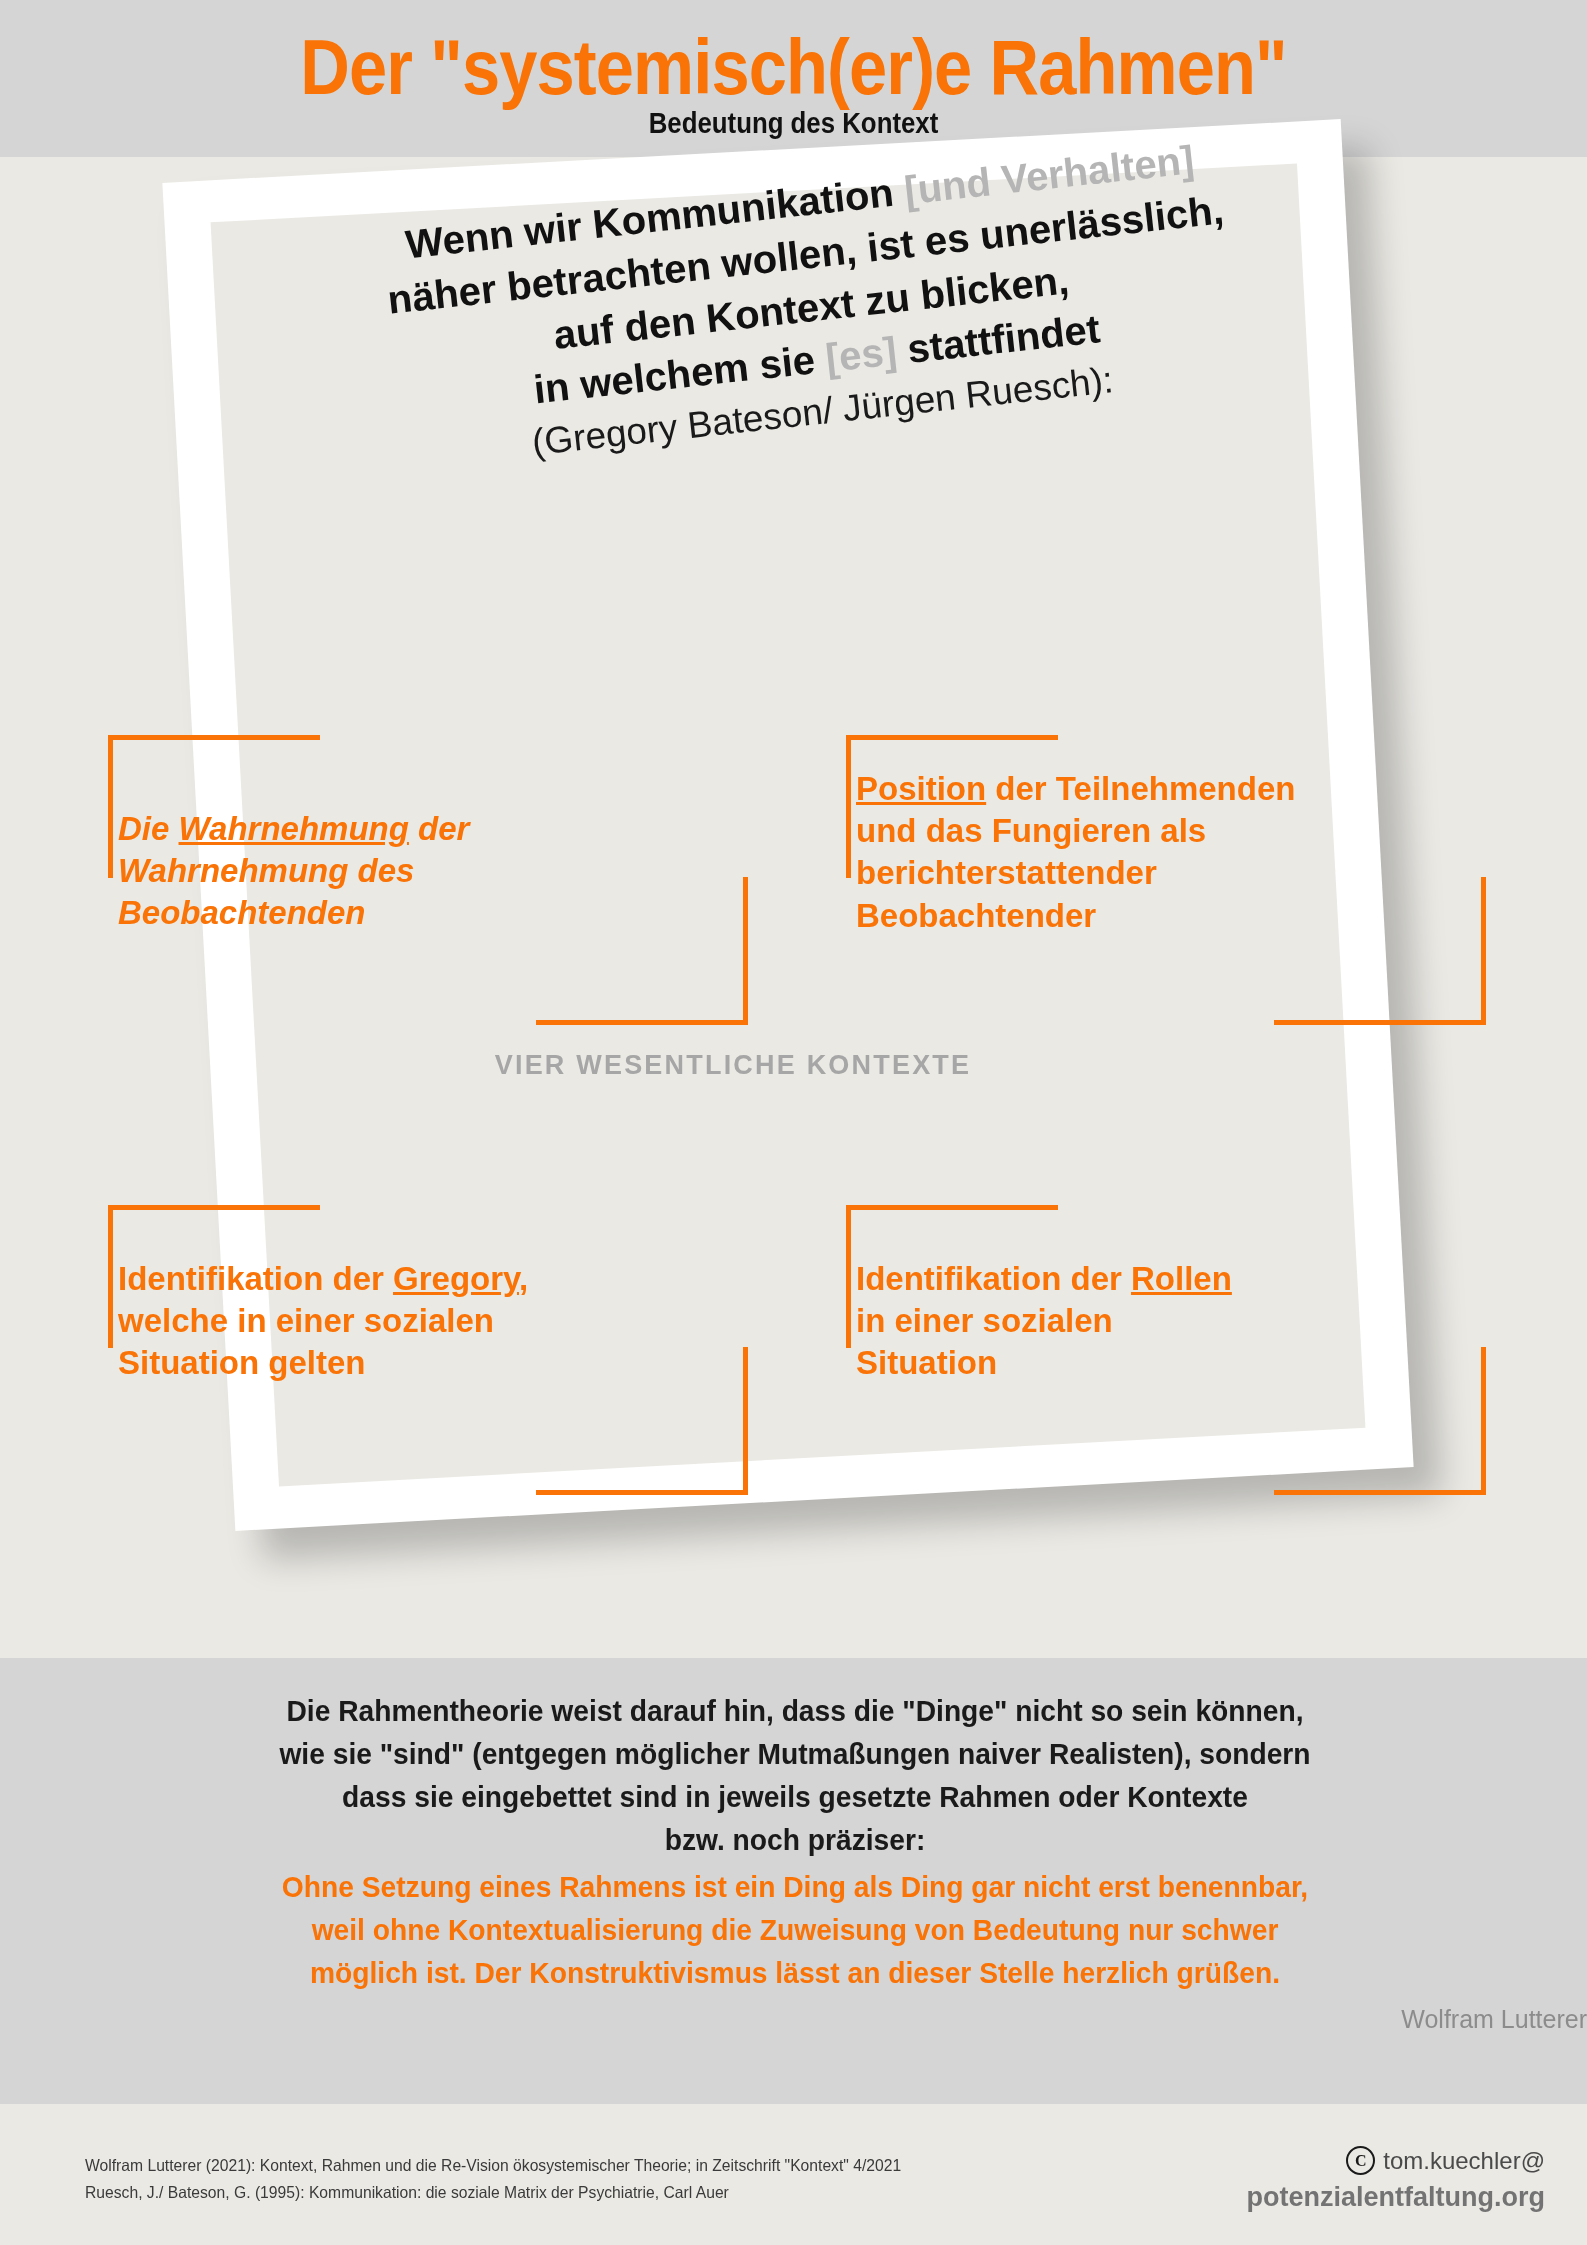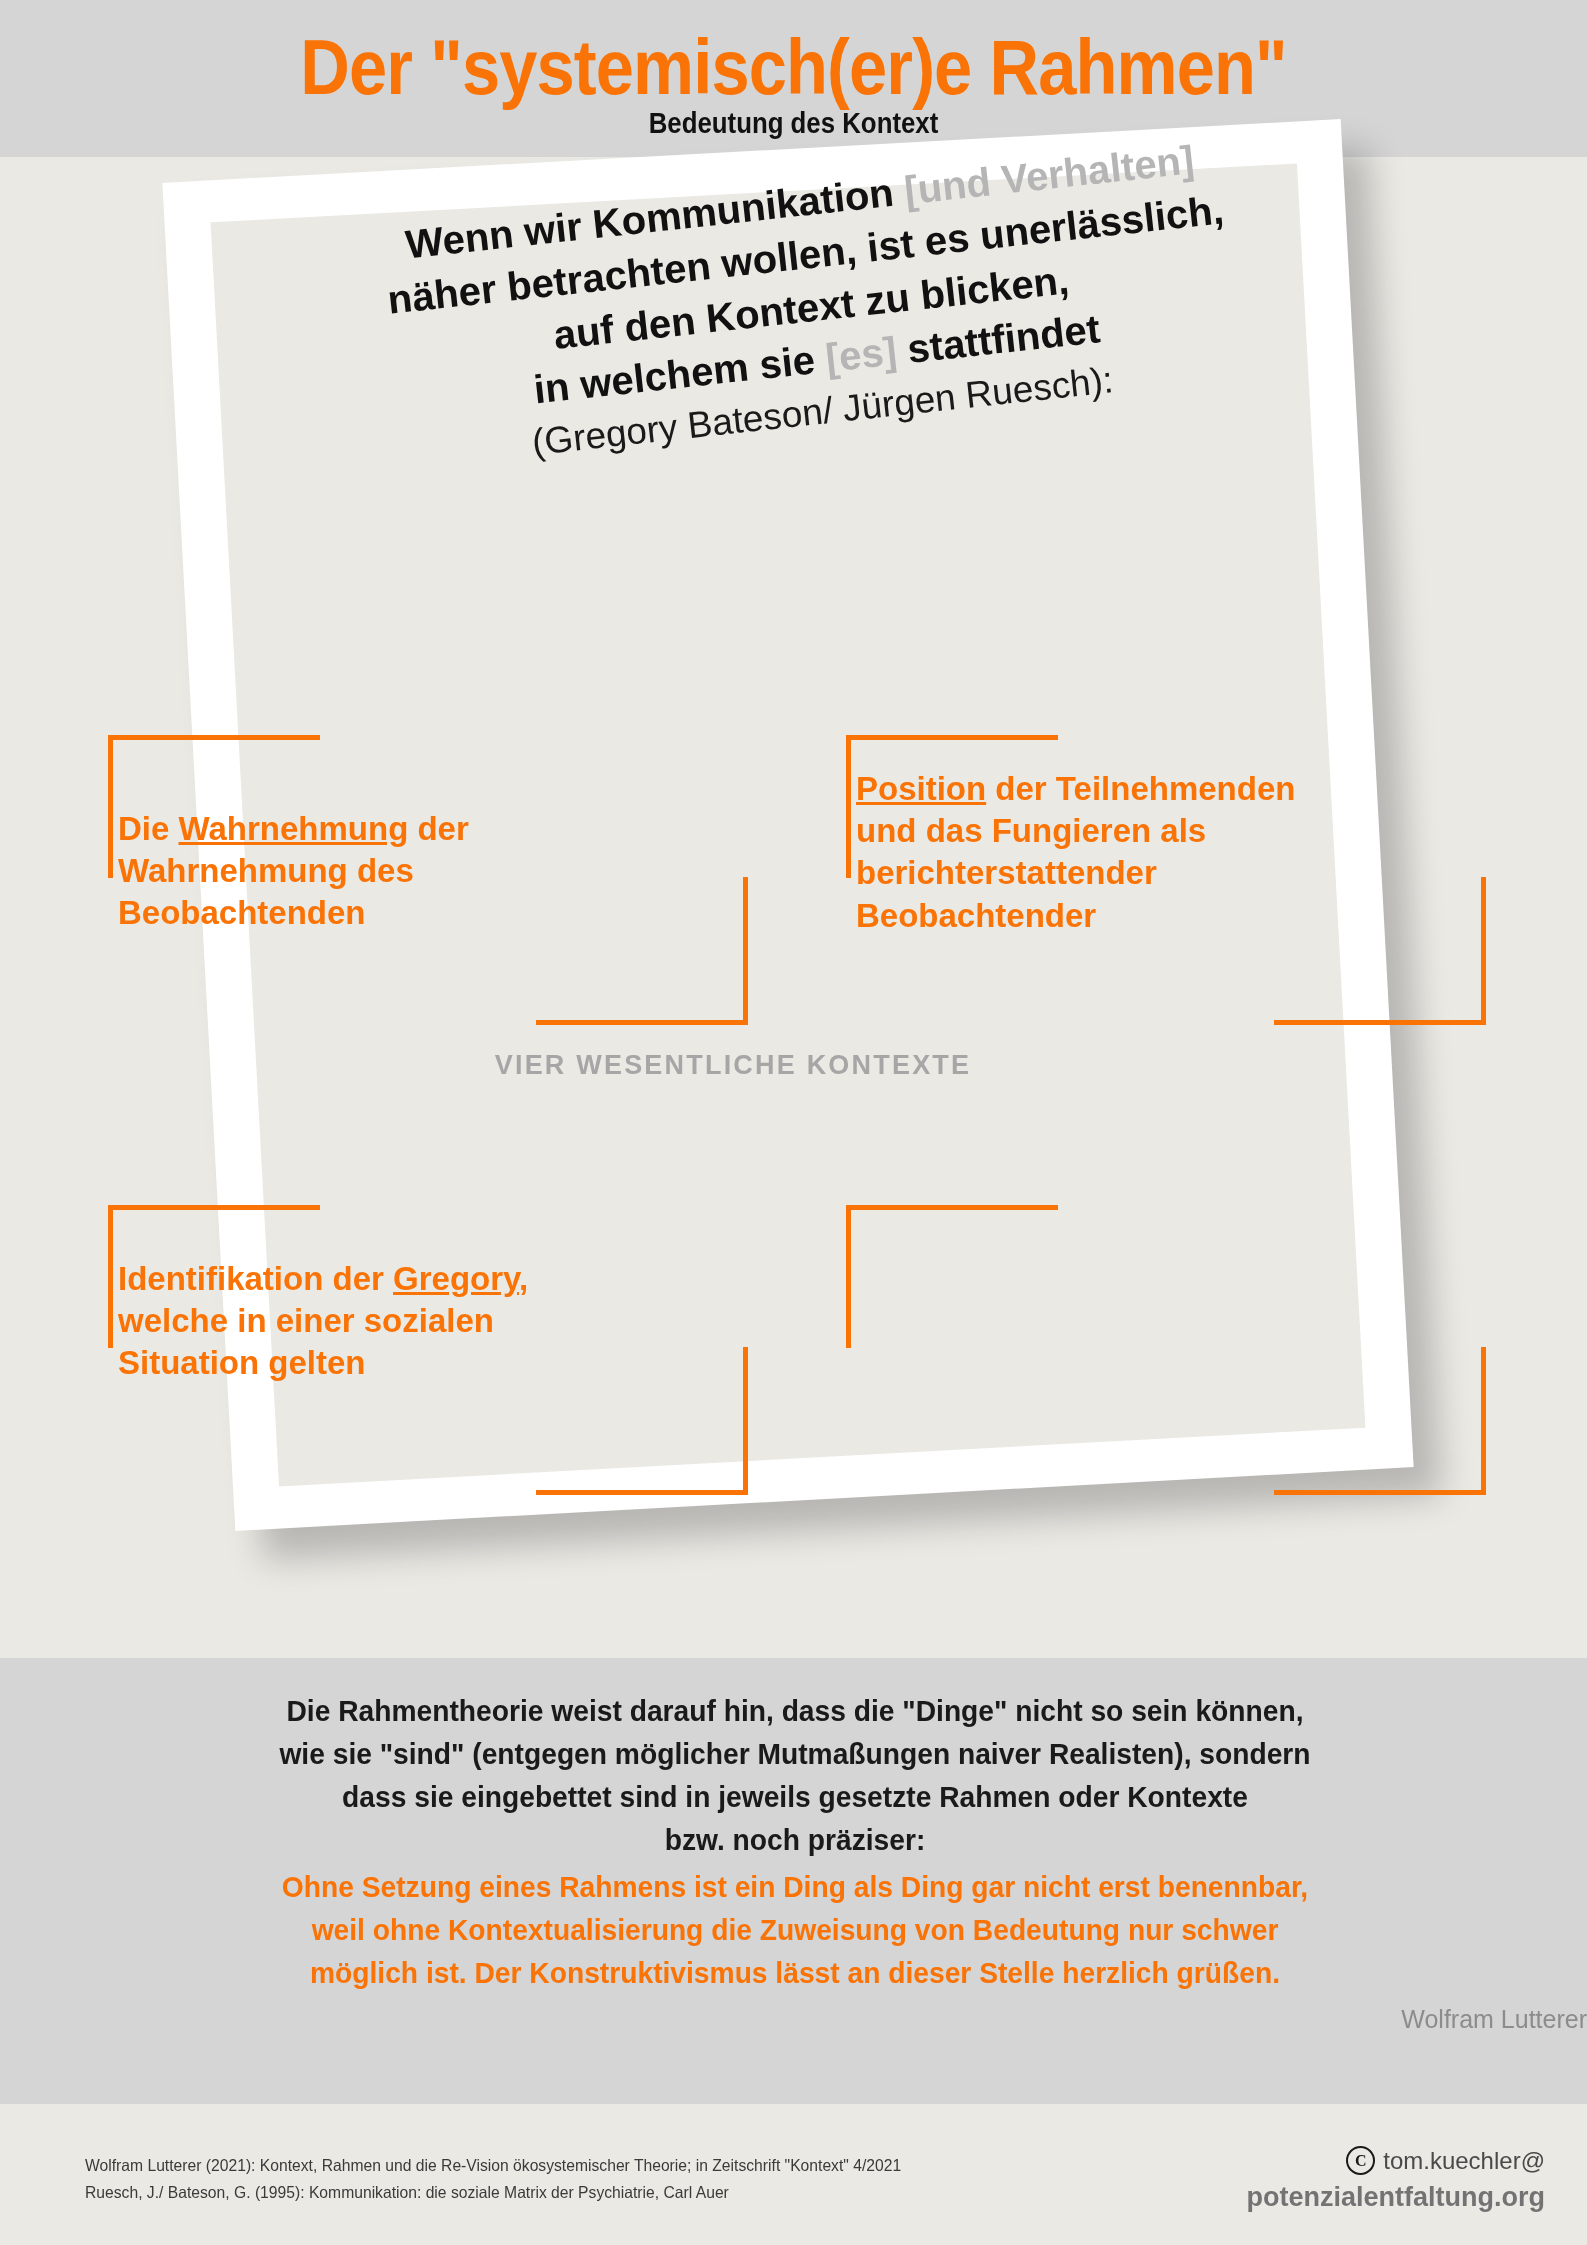--- a/index.html
+++ b/index.html
@@ -178,21 +178,21 @@
     <div class="quote-line"><span>in welchem sie </span><span class="ghost">[es]</span><span> stattfindet</span></div>
     <div class="quote-src">(Gregory Bateson/ Jürgen Ruesch):</div>
   </div>
 
   <div class="bracket" style="left:108px;top:735px;width:640px;height:290px;">
     <i class="bk-h" style="left:0;top:0;width:212px;"></i>
     <i class="bk-v" style="left:0;top:0;height:143px;"></i>
     <i class="bk-h" style="left:428px;top:285px;width:212px;"></i>
     <i class="bk-v" style="left:635px;top:142px;height:148px;"></i>
   </div>
-  <div class="qbox" style="left:118px;top:808px;width:620px;">
+  <div class="qbox" style="left:118px;top:808px;width:620px;font-style:italic;">
     <div class="qtext">
       <span>Die </span><u>Wahrnehmung</u><span class="multiline" style="white-space:pre-line;"> der
 Wahrnehmung des
 Beobachtenden</span>
     </div>
   </div>
 
   <div class="bracket" style="left:846px;top:735px;width:640px;height:290px;">
     <i class="bk-h" style="left:0;top:0;width:212px;"></i>
     <i class="bk-v" style="left:0;top:0;height:143px;"></i>
@@ -222,20 +222,27 @@
 welche in einer sozialen
 Situation gelten</span>
     </div>
   </div>
 
   <div class="bracket" style="left:846px;top:1205px;width:640px;height:290px;">
     <i class="bk-h" style="left:0;top:0;width:212px;"></i>
     <i class="bk-v" style="left:0;top:0;height:143px;"></i>
     <i class="bk-h" style="left:428px;top:285px;width:212px;"></i>
     <i class="bk-v" style="left:635px;top:142px;height:148px;"></i>
+  </div>
+  <div class="qbox" style="left:856px;top:1258px;width:620px;">
+    <div class="qtext">
+      <span>Identifikation der </span><u>Rollen</u><span style="white-space:pre-line;">
+in einer sozialen
+Situation</span>
+    </div>
   </div>
 
   <div class="bt bt-dark" style="top:1690px;">Die Rahmentheorie weist darauf hin, dass die "Dinge" nicht so sein können,</div>
   <div class="bt bt-dark" style="top:1733px;">wie sie "sind" (entgegen möglicher Mutmaßungen naiver Realisten), sondern</div>
   <div class="bt bt-dark" style="top:1776px;">dass sie eingebettet sind in jeweils gesetzte Rahmen oder Kontexte</div>
   <div class="bt bt-dark" style="top:1819px;">bzw. noch präziser:</div>
   <div class="bt bt-orange" style="top:1866px;">Ohne Setzung eines Rahmens ist ein Ding als Ding gar nicht erst benennbar,</div>
   <div class="bt bt-orange" style="top:1909px;">weil ohne Kontextualisierung die Zuweisung von Bedeutung nur schwer</div>
   <div class="bt bt-orange" style="top:1952px;">möglich ist.  Der Konstruktivismus lässt an dieser Stelle herzlich grüßen.</div>
   <div class="bt-author" style="top:2005px;">Wolfram Lutterer</div>

